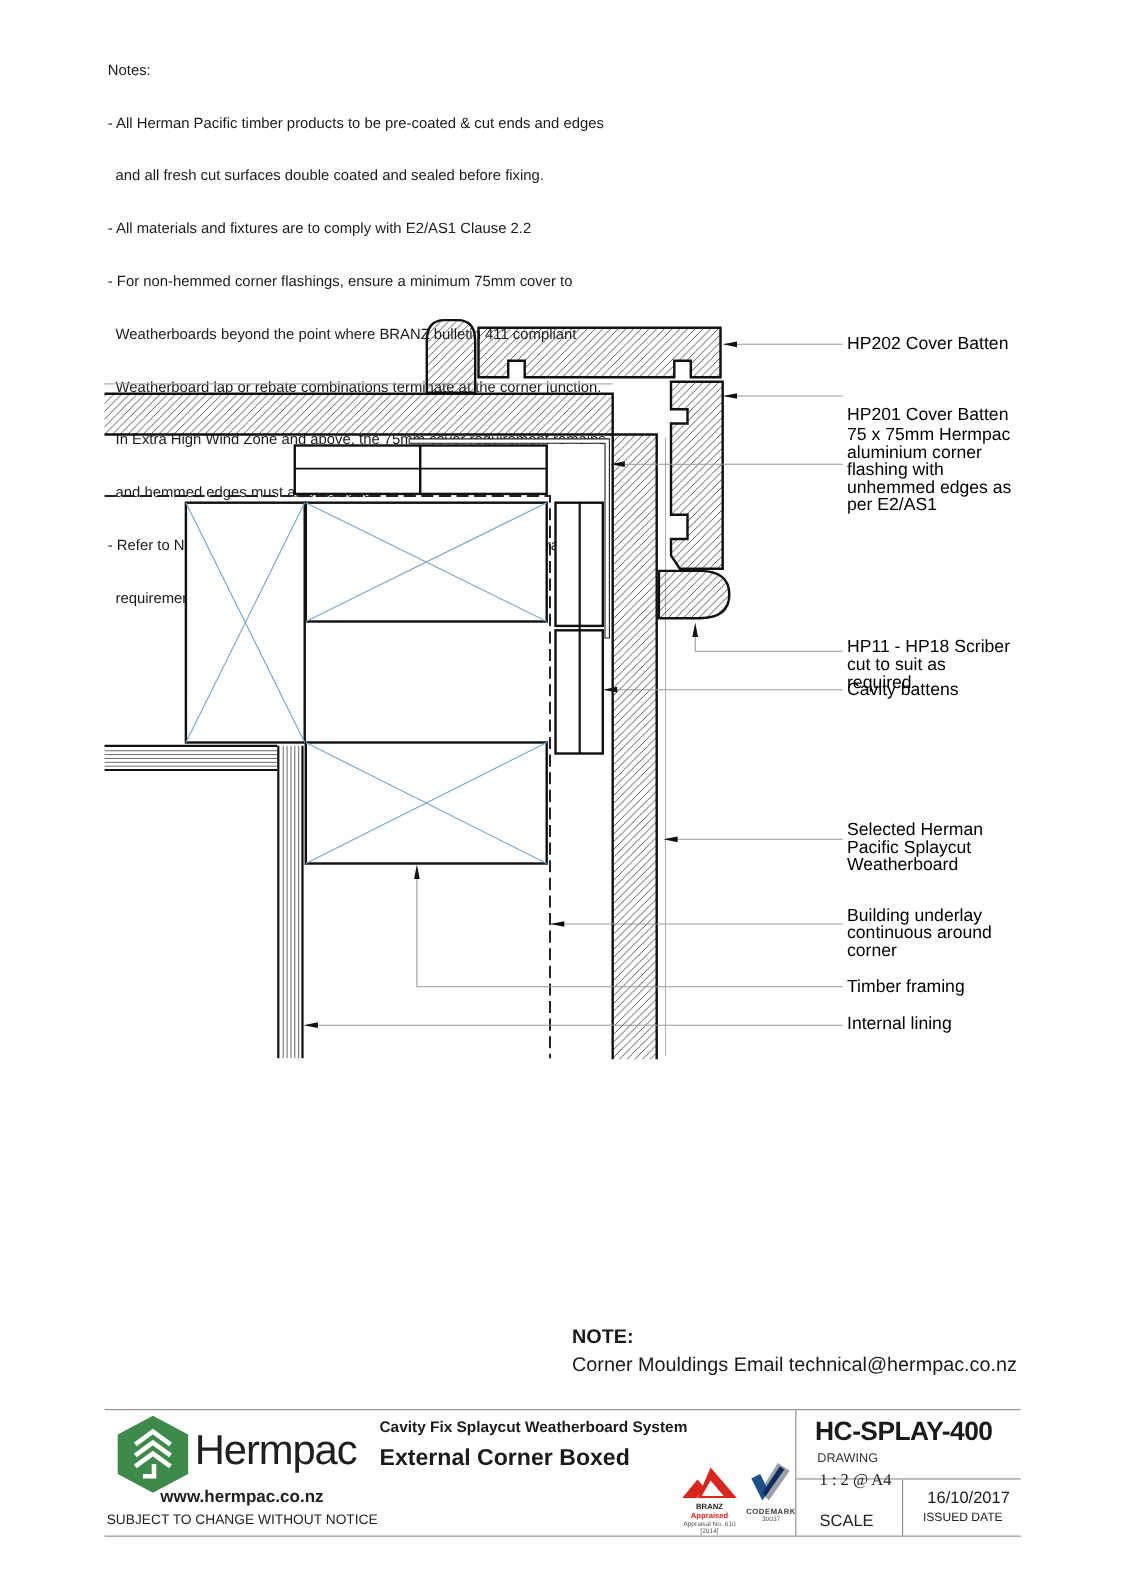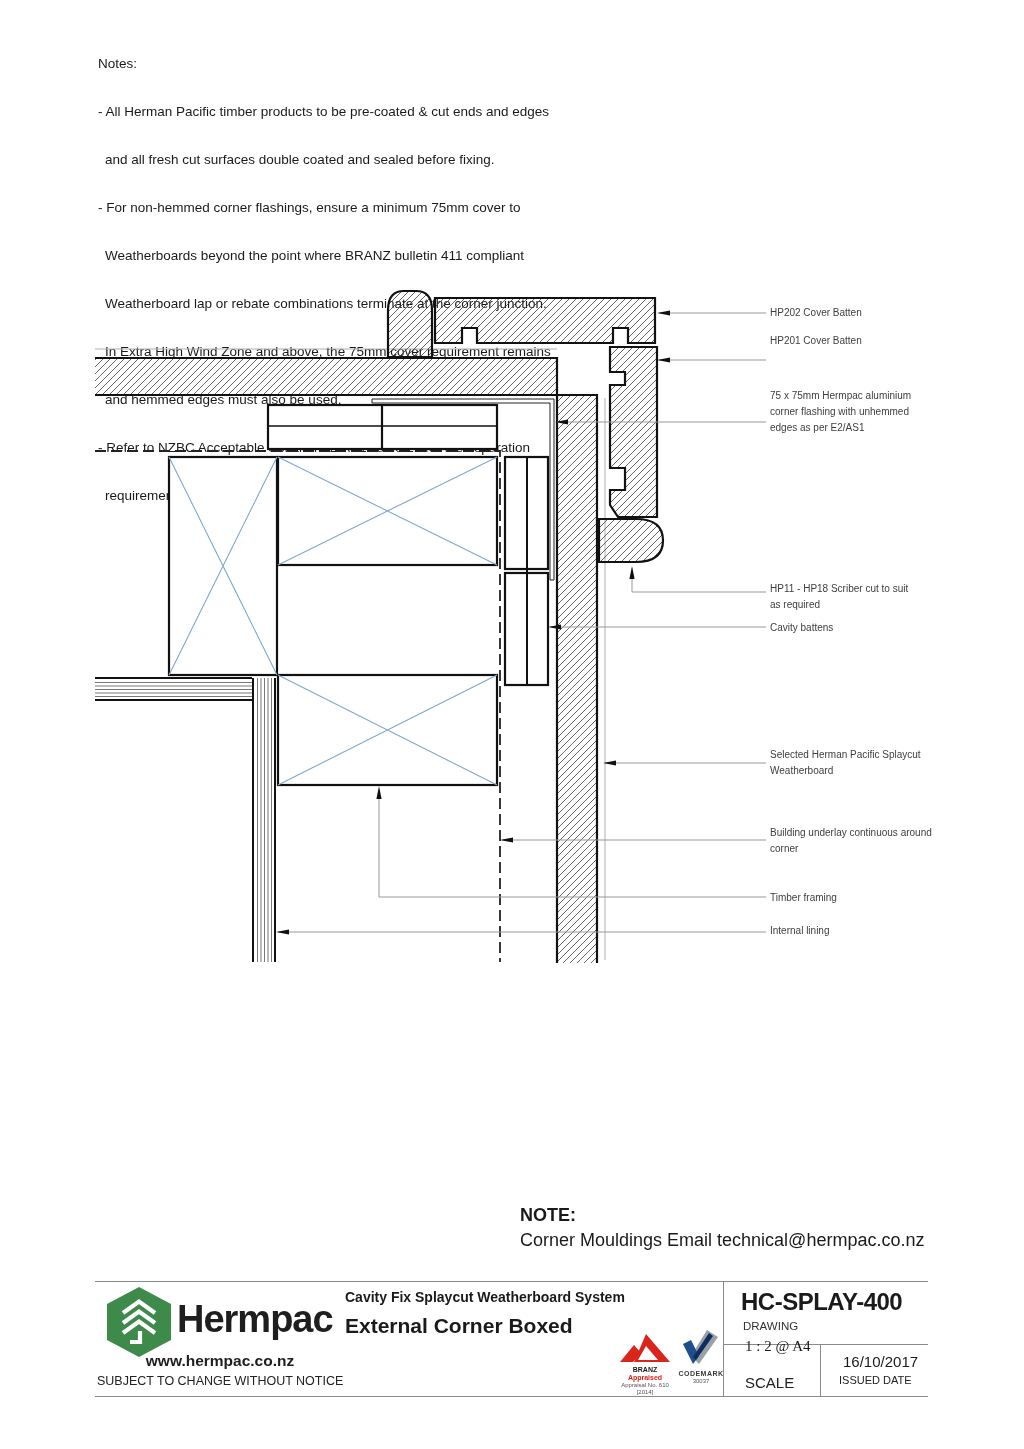--- a/index.html
+++ b/index.html
@@ -8,34 +8,34 @@
 
   
   #notes{position:absolute;left:98px;top:24px;font-size:13.5px;line-height:16px;white-space:pre;}
   #notes .ln{height:16px;}
   #notes .ind{padding-left:7px;}
 
   
   #draw{position:absolute;left:0;top:0;}
 
   
-  .lbl{position:absolute;left:770px;font-size:10px;line-height:16px;color:#404040;}
+  .lbl{position:absolute;left:770px;font-size:16px;line-height:16px;color:#000000;}
 
   
   #bignote{position:absolute;left:478px;top:1203px;font-size:18px;line-height:25px;margin-left:42px;}
   #bignote .h{font-weight:bold;}
 
   
   #tblock{position:absolute;left:95px;top:1281px;width:833px;height:114px;
           border-top:1px solid #8a8a8a;border-bottom:1px solid #8a8a8a;}
   #tblock .vdiv{position:absolute;left:628px;top:0;width:1px;height:100%;background:#8a8a8a;}
   #tblock .hdiv-right{position:absolute;left:629px;top:62px;width:204px;height:1px;background:#8a8a8a;}
   #tblock .vdiv2{position:absolute;left:725px;top:63px;width:1px;height:51px;background:#8a8a8a;}
 
-  .brand-name{position:absolute;left:82px;top:16px;font-size:38px;font-weight:bold;color:#1e1e1e;letter-spacing:-1px;}
+  .brand-name{position:absolute;left:82px;top:16px;font-size:38px;font-weight:normal;color:#1e1e1e;letter-spacing:-1px;}
   .website{position:absolute;left:20px;top:70px;width:210px;text-align:center;font-size:15.5px;font-weight:bold;color:#1e1e1e;}
   .disclaimer{position:absolute;left:2px;top:92px;font-size:12.5px;color:#222;}
   .system-title{position:absolute;left:250px;top:7px;font-size:14px;font-weight:bold;}
   .drawing-title{position:absolute;left:250px;top:32px;font-size:21px;font-weight:bold;}
   .code{position:absolute;left:646px;top:6px;font-size:24px;font-weight:bold;letter-spacing:-0.5px;}
   .code-sub{position:absolute;left:648px;top:38px;font-size:11.5px;color:#333;}
   .scale-val{position:absolute;left:650px;top:56px;font-size:15px;font-family:Liberation Serif, serif;}
   .scale-lab{position:absolute;left:650px;top:92px;font-size:15px;color:#222;}
   .date-val{position:absolute;left:748px;top:71px;font-size:15px;}
   .date-lab{position:absolute;left:744px;top:92px;font-size:11px;color:#222;}
@@ -50,20 +50,21 @@
 </style>
 </head>
 <body>
 
 <div id="page">
 
   <div id="notes">
     <div class="ln">Notes:</div>
     <div class="ln">- All Herman Pacific timber products to be pre-coated &amp; cut ends and edges</div>
     <div class="ln ind">and all fresh cut surfaces double coated and sealed before fixing.</div>
+    <div class="ln">- All materials and fixtures are to comply with E2/AS1 Clause 2.2</div>
     <div class="ln">- For non-hemmed corner flashings, ensure a minimum 75mm cover to</div>
     <div class="ln ind">Weatherboards beyond the point where BRANZ bulletin 411 compliant</div>
     <div class="ln ind">Weatherboard lap or rebate combinations terminate at the corner junction.</div>
     <div class="ln ind">In Extra High Wind Zone and above, the 75mm cover requirement remains</div>
     <div class="ln ind">and hemmed edges must also be used.</div>
     <div class="ln">- Refer to NZBC Acceptable Solution E2/AS1 Table 21 for the separation</div>
     <div class="ln ind">requirements between CCA treated battens and metal flashings.</div>
   </div>
 
   <svg id="draw" width="1024" height="1449" viewBox="0 0 1024 1449">
@@ -153,21 +154,21 @@
       <polygon points="632,566 629.4,579 634.6,579"></polygon>
       <polygon points="548,627 561,624.4 561,629.6"></polygon>
       <polygon points="603,763 616,760.4 616,765.6"></polygon>
       <polygon points="500,840 513,837.4 513,842.6"></polygon>
       <polygon points="379,786 376.4,799 381.6,799"></polygon>
       <polygon points="276,932 289,929.4 289,934.6"></polygon>
     </g>
   </svg>
 
   <div class="lbl" style="top:305px">HP202 Cover Batten</div>
-  <div class="lbl" style="top:333px">HP201 Cover Batten</div>
+  <div class="lbl" style="top:370px">HP201 Cover Batten</div>
   <div class="lbl" style="top:388px;width:162px">75 x 75mm Hermpac aluminium corner flashing with unhemmed edges as per E2/AS1</div>
   <div class="lbl" style="top:581px;width:150px">HP11 - HP18 Scriber cut to suit as required</div>
   <div class="lbl" style="top:620px">Cavity battens</div>
   <div class="lbl" style="top:747px;width:152px">Selected Herman Pacific Splaycut Weatherboard</div>
   <div class="lbl" style="top:825px;width:163px">Building underlay continuous around corner</div>
   <div class="lbl" style="top:890px">Timber framing</div>
   <div class="lbl" style="top:923px">Internal lining</div>
 
   <div id="bignote">
     <div class="h">NOTE:</div>

